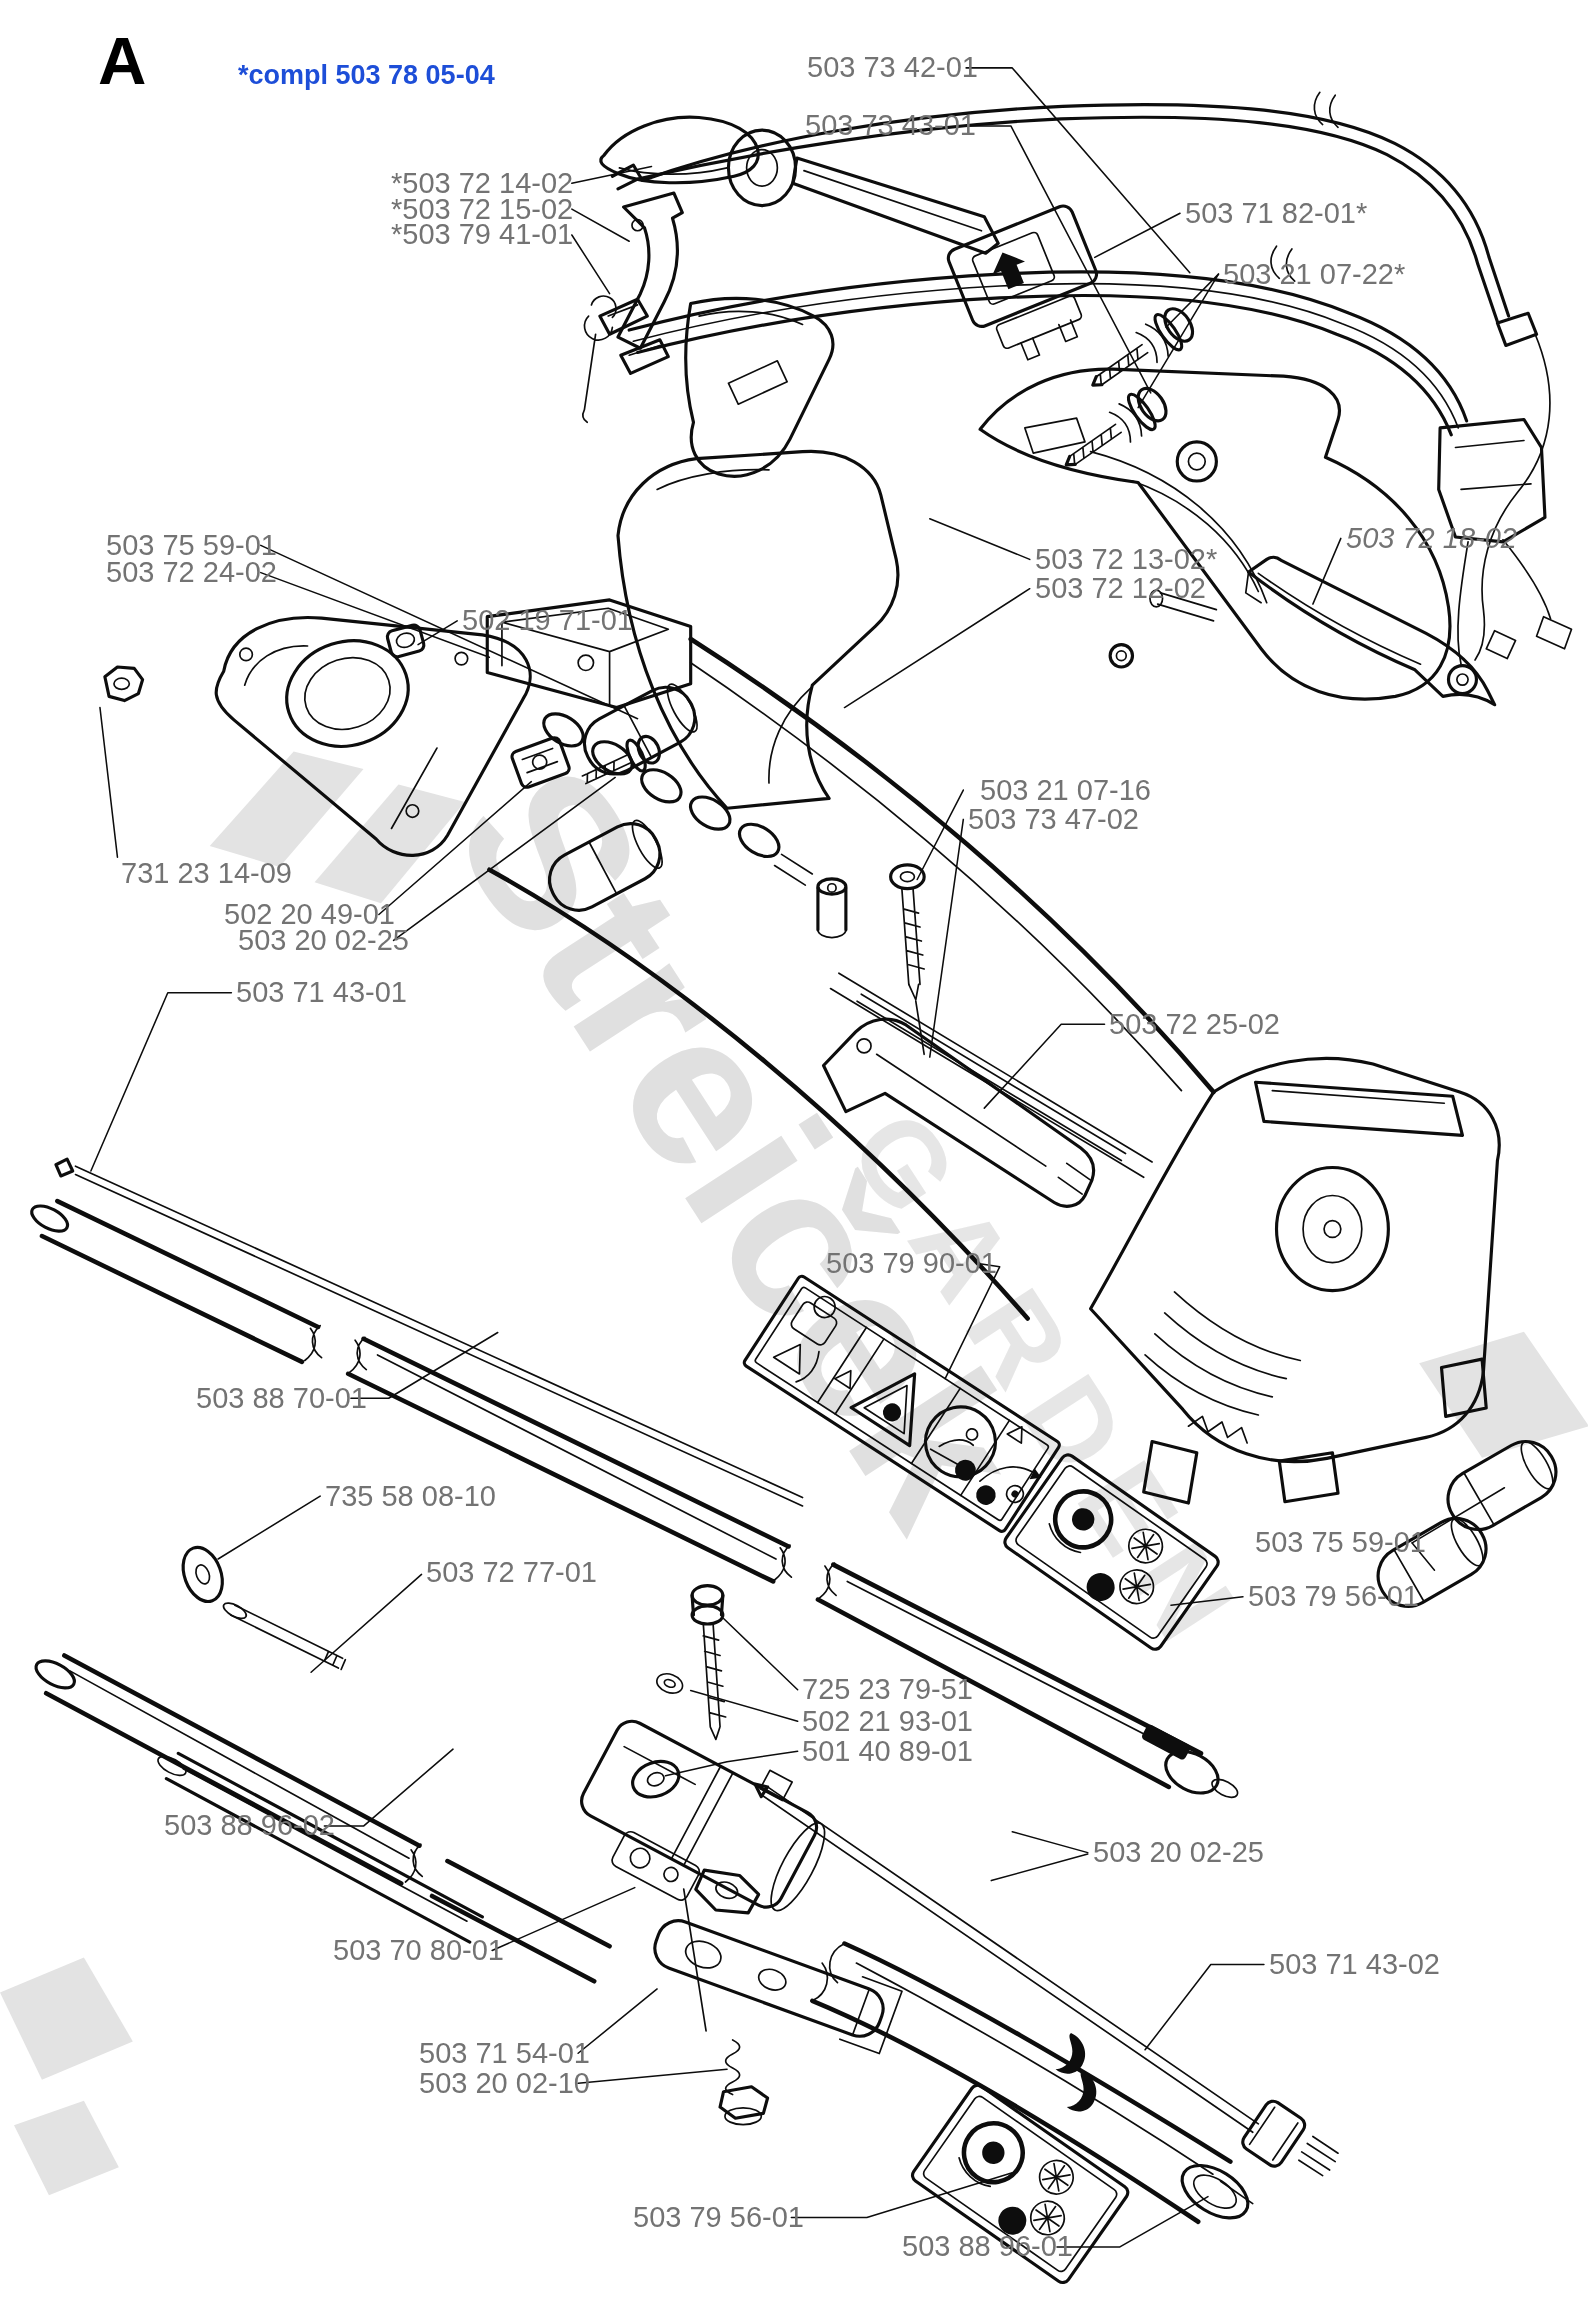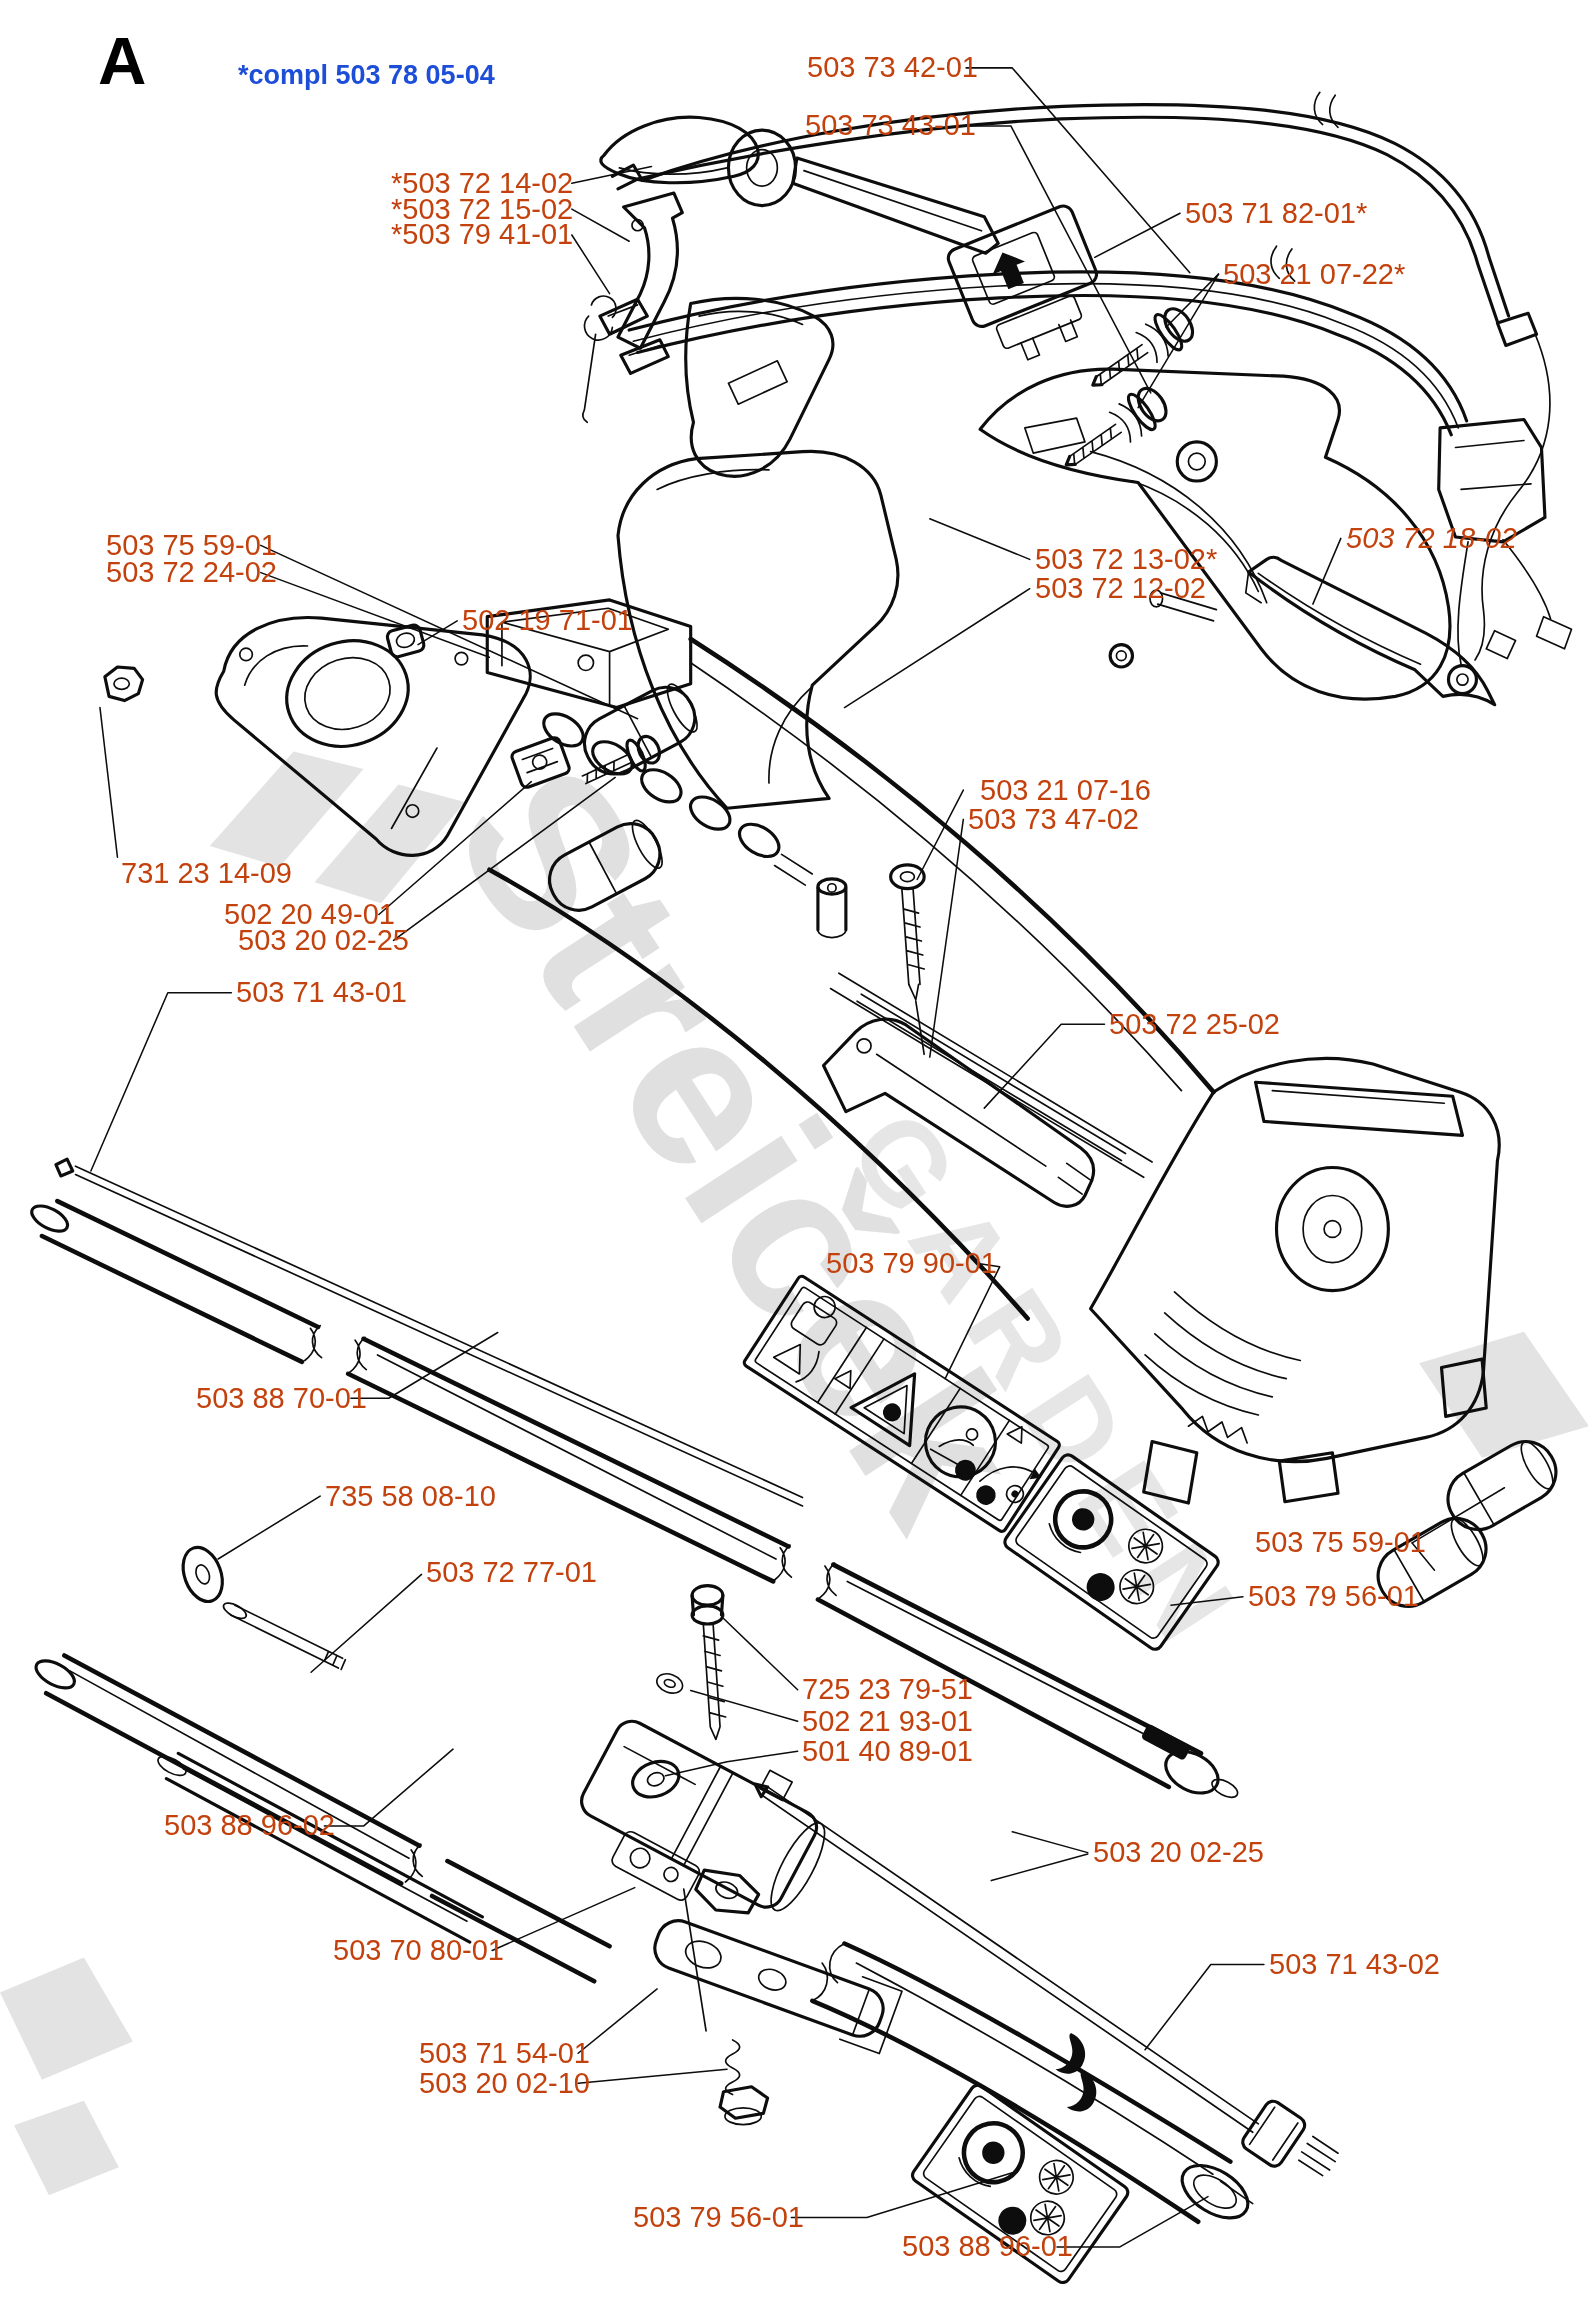--- a/index.html
+++ b/index.html
@@ -19,21 +19,21 @@
   #art path,#art ellipse,#art circle,#art rect,#art line,#art polyline,#art polygon{
     stroke:#0d0d0d;fill:none;stroke-width:4.5;stroke-linecap:round;stroke-linejoin:round;
   }
   #art .thin{stroke-width:2.4;}
   #art .thick{stroke-width:6.5;}
   #art .fillb{fill:#0d0d0d;stroke:none;}
   #art .wm{stroke:none;fill:#e3e3e3;}
   #art .wmtext{stroke:none;fill:#e0e0e0;font-family:"Liberation Sans",sans-serif;font-weight:bold;}
   #art .leader{stroke:#0d0d0d;stroke-width:2.2;fill:none;}
   .part-label{
-    position:absolute;font-size:29px;color:#c2410c;line-height:1.05;white-space:nowrap;
+    position:absolute;font-size:29px;color:#737373;line-height:1.05;white-space:nowrap;
     letter-spacing:0px;
   }
 </style>
 </head>
 <body>
 
 <div class="page">
 
   <div class="fig-letter">A</div>
   <div class="compl-note">*compl 503 78 05-04</div>

